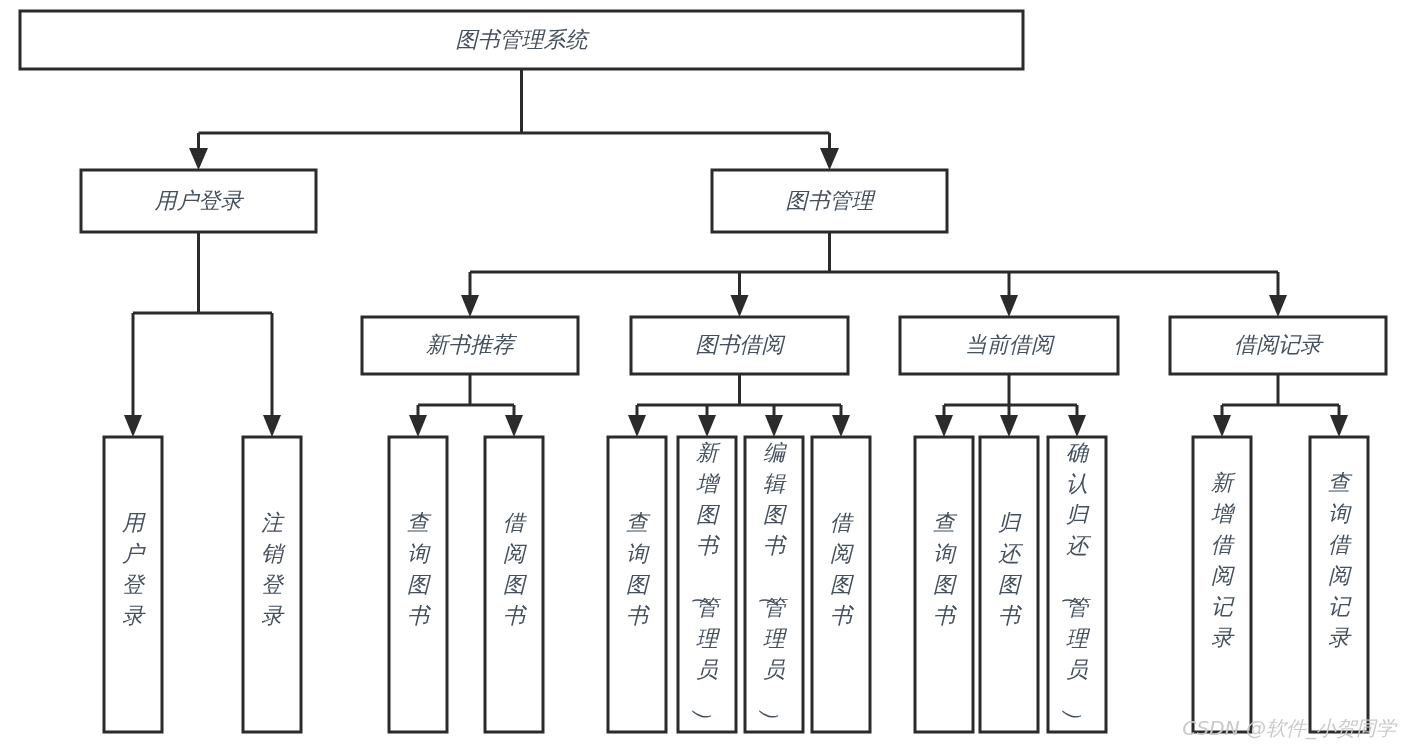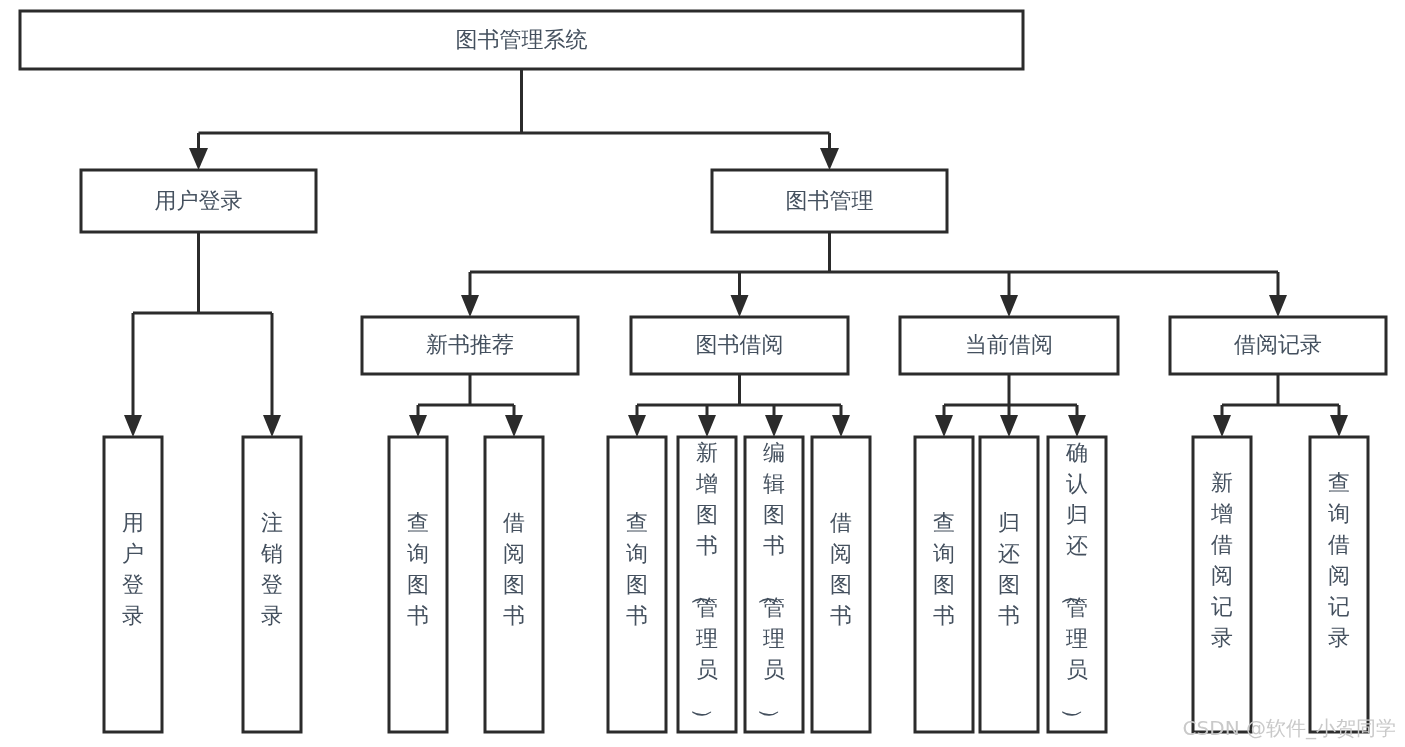--- a/index.html
+++ b/index.html
@@ -14,20 +14,21 @@
     font-family: "DejaVu Sans", "Liberation Sans", sans-serif;
     overflow: hidden;
     position: relative;
   }
   #diagram-root {
     position: absolute;
     left: 0;
     top: 0;
     width: 1405px;
     height: 747px;
+    font-style: italic;
   }
   svg.diagram {
     display: block;
     width: 1405px;
     height: 747px;
     background: #ffffff;
   }
   .node-rect {
     fill: #ffffff;
     stroke: #2b2b2b;

